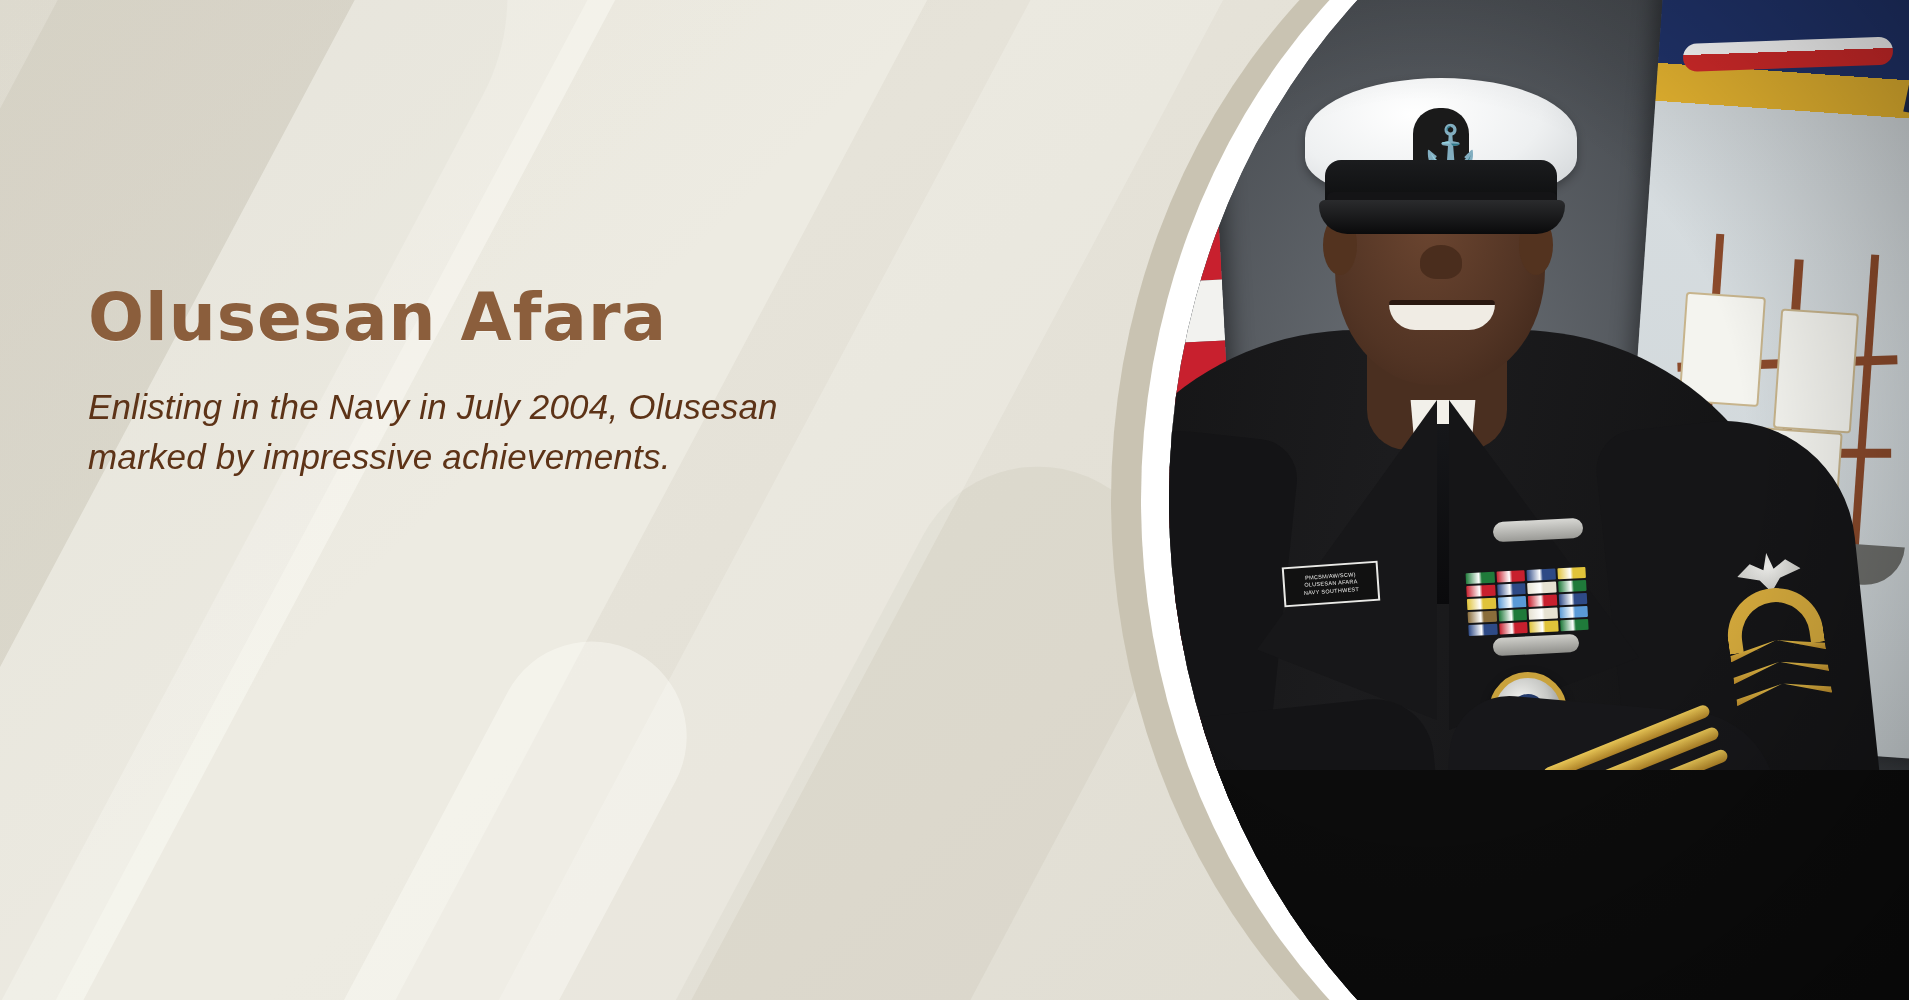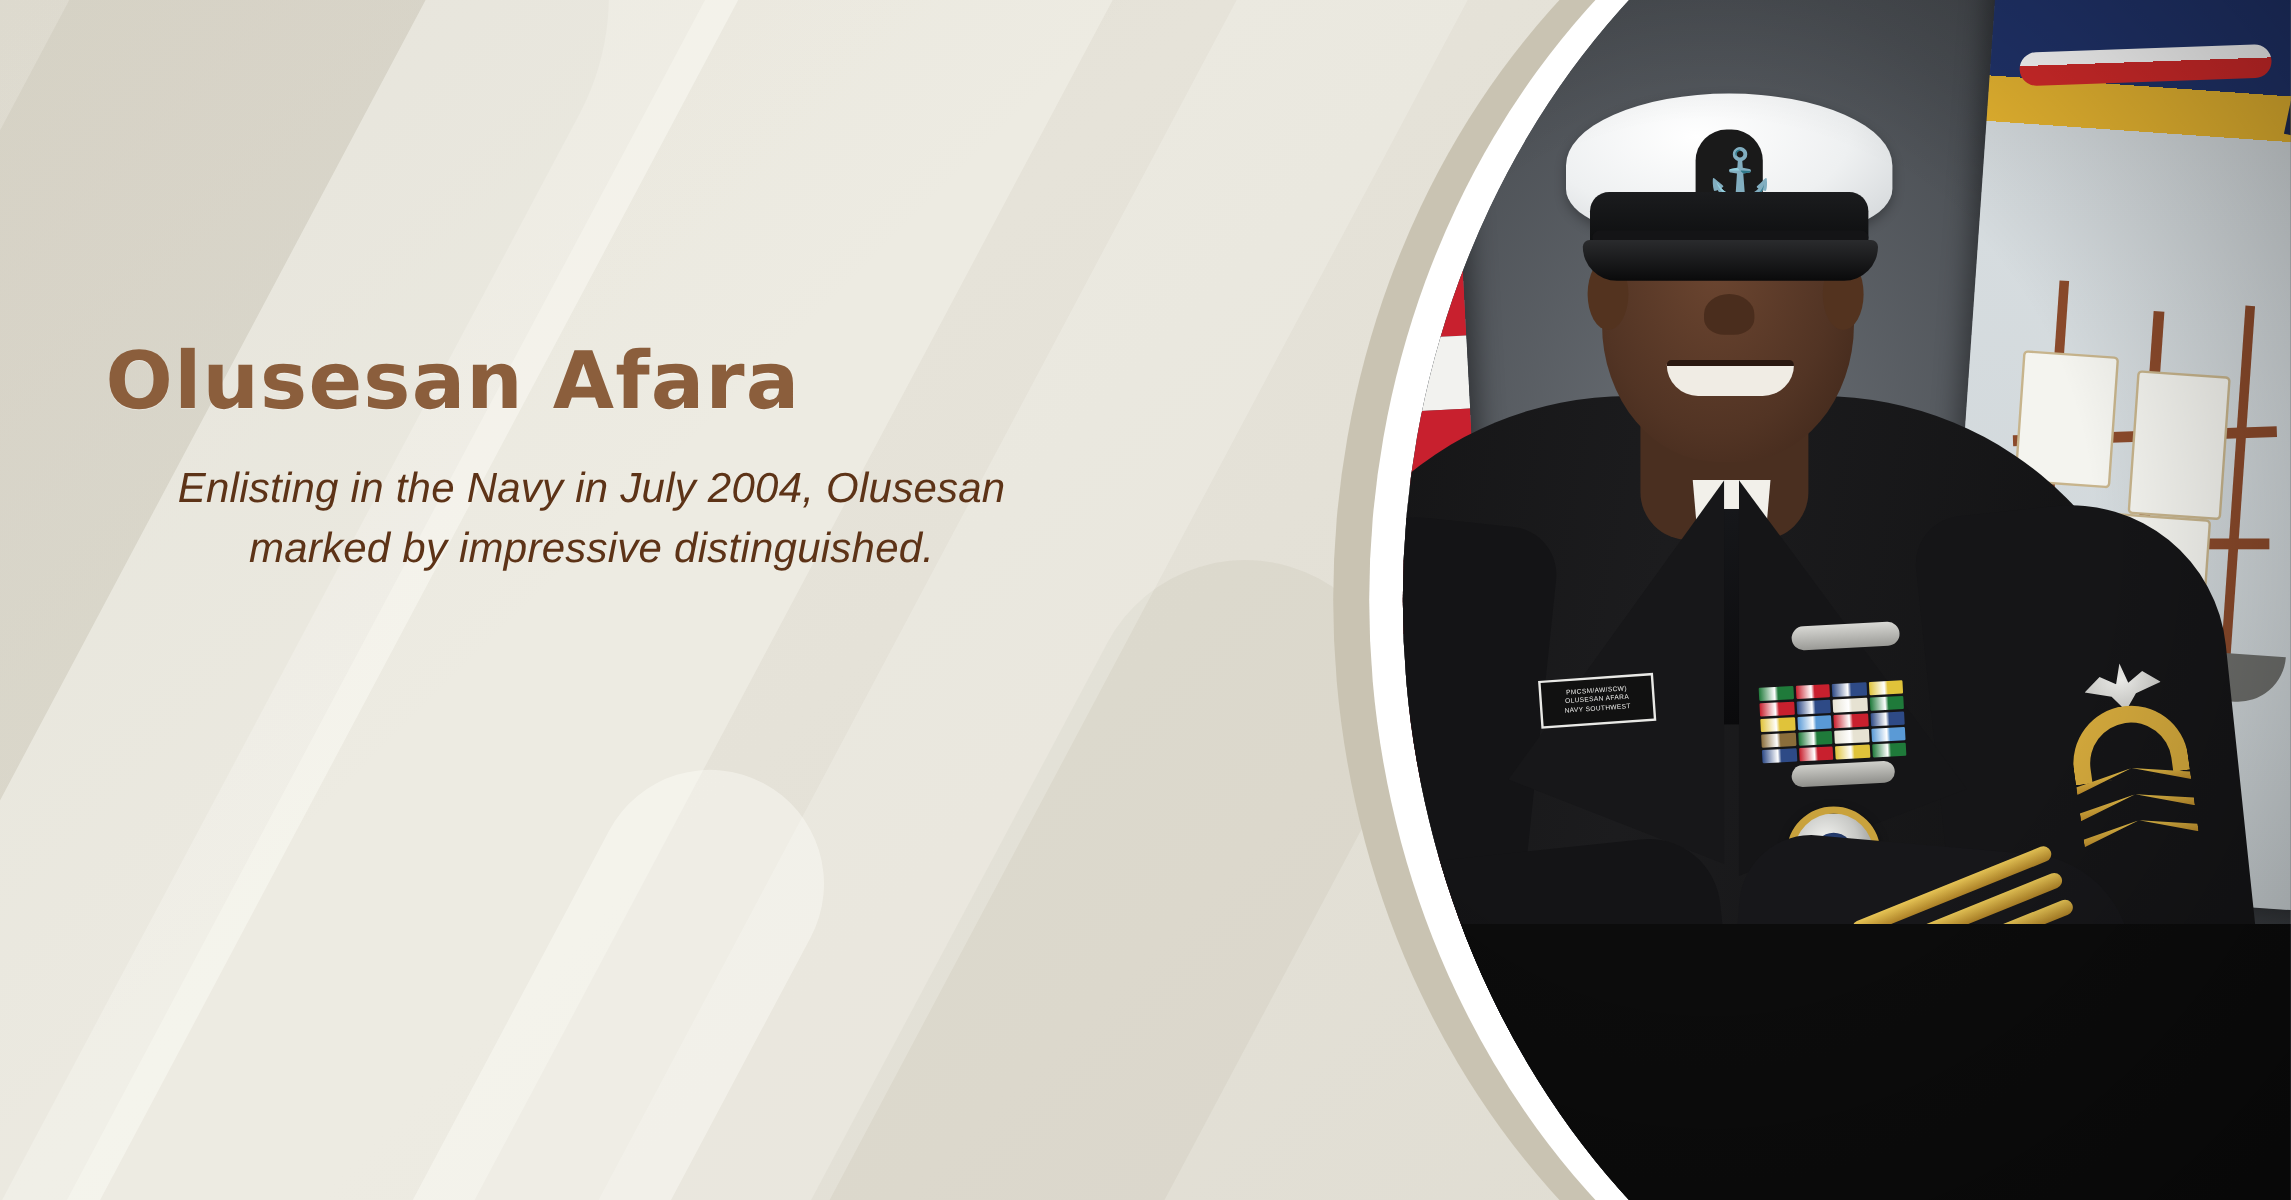--- a/index.html
+++ b/index.html
@@ -89,21 +89,21 @@
     text-shadow: 0 1px 0 rgba(255,255,255,0.35);
   }
   .subtitle {
     font-family: "Liberation Sans", sans-serif;
     font-style: italic;
     font-size: 35px;
     line-height: 1.44;
     color: #5d3317;
     letter-spacing: 0.2px;
   }
-  .subtitle .ln { display: block; text-align: center; }
+  .subtitle .ln { display: block; }
 
   
   .photo-wrap {
     position: absolute;
     right: 0; top: 0;
     width: 1000px; height: 1000px;
   }
   
   .curve-tan {
     position: absolute;
@@ -540,21 +540,21 @@
   <div class="stripe stripe-e"></div>
   <div class="stripe stripe-a"></div>
   <div class="stripe stripe-b"></div>
   <div class="stripe stripe-c"></div>
   <div class="stripe stripe-f"></div>
 
   <div class="text-block">
     <div class="title">Olusesan Afara</div>
     <div class="subtitle">
       <span class="ln">Enlisting in the Navy in July 2004, Olusesan</span>
-      <span class="ln">marked by impressive distinguished.</span>
+      <span class="ln">marked by impressive achievements.</span>
     </div>
   </div>
 
   <div class="photo-wrap">
     <div class="curve-tan"></div>
     <div class="curve-white"></div>
 
     <div class="photo">
       <div class="photo-inner">
         <div class="backdrop"></div>

